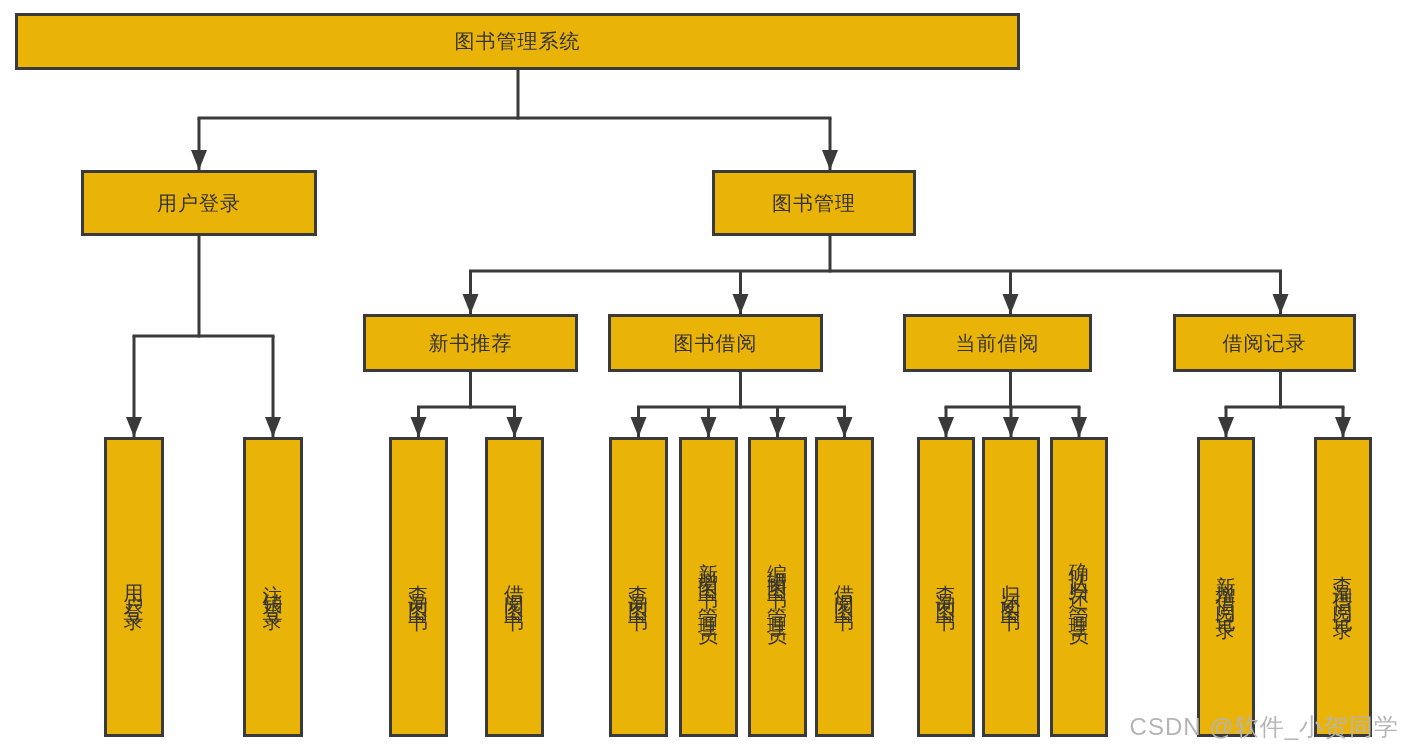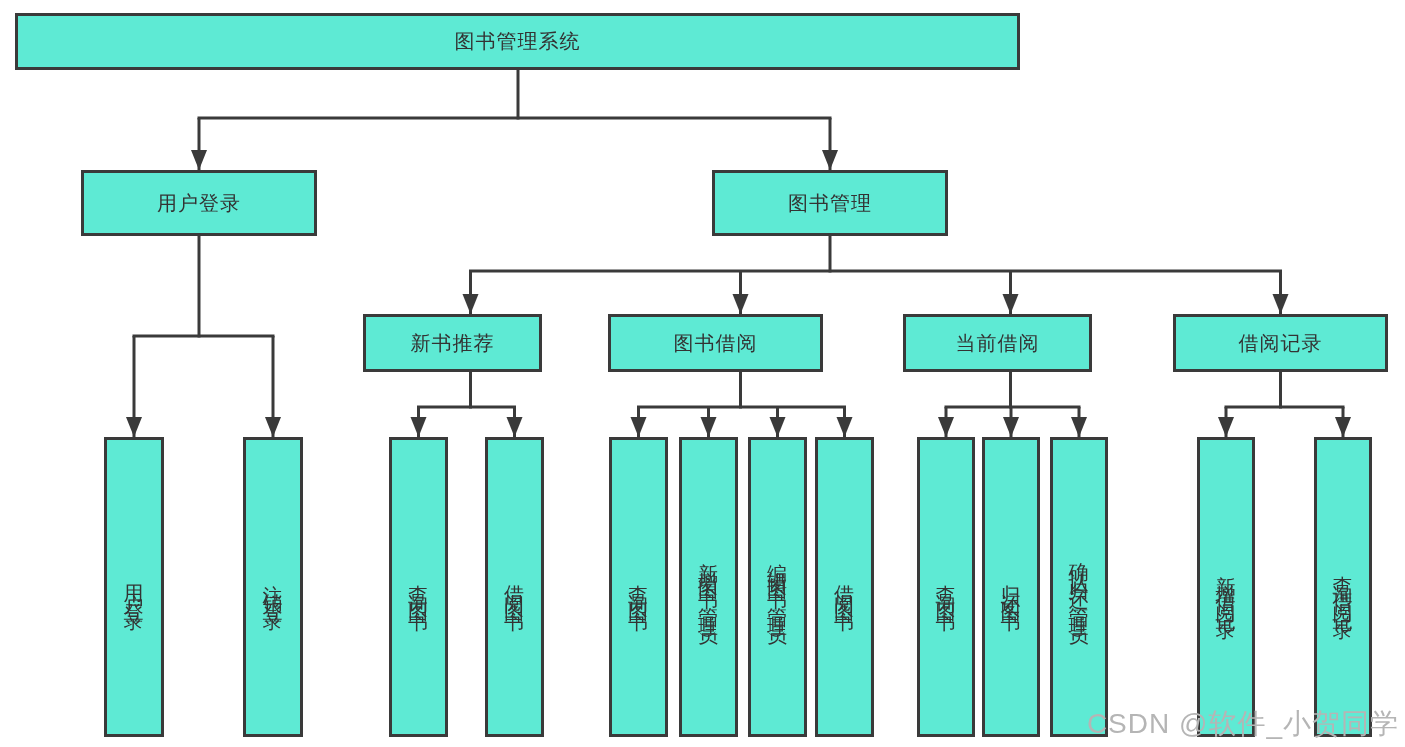--- a/index.html
+++ b/index.html
@@ -20,21 +20,21 @@
     left: 0;
     top: 0;
     width: 1405px;
     height: 747px;
     z-index: 1;
   }
   .box {
     position: absolute;
     box-sizing: border-box;
     border: 3px solid #3a3a3a;
-    background: #5eead4;
+    background: #eab308;
     display: flex;
     align-items: center;
     justify-content: center;
     color: #333333;
     z-index: 2;
   }
   .box.h {
     font-size: 20px;
     letter-spacing: 1px;
     white-space: nowrap;
@@ -43,21 +43,21 @@
     writing-mode: vertical-rl;
     text-orientation: mixed;
     font-size: 20px;
     letter-spacing: 9px;
     line-height: 1;
   }
   .watermark {
     position: absolute;
     right: 6px;
     bottom: 4px;
-    font-size: 28px;
+    font-size: 24px;
     color: #b5b5b5;
     letter-spacing: 1px;
     z-index: 3;
     white-space: nowrap;
   }
 </style>
 </head>
 <body>
 
 <div class="stage">
@@ -108,26 +108,26 @@
       <line x1="1280.5" y1="372" x2="1280.5" y2="408.5"></line>
       <line x1="1224.5" y1="407" x2="1344.5" y2="407"></line>
       <line x1="1226" y1="407" x2="1226" y2="437" marker-end="url(#ah)"></line>
       <line x1="1343" y1="407" x2="1343" y2="437" marker-end="url(#ah)"></line>
     </g>
   </svg>
 
   <div class="box h" style="left:15px;top:13px;width:1005px;height:57px">图书管理系统</div>
 
   <div class="box h" style="left:81px;top:170px;width:236px;height:66px">用户登录</div>
-  <div class="box h" style="left:712px;top:170px;width:236px;height:66px">图书管理</div>
+  <div class="box h" style="left:712px;top:170px;width:204px;height:66px">图书管理</div>
 
-  <div class="box h" style="left:363px;top:314px;width:179px;height:58px">新书推荐</div>
+  <div class="box h" style="left:363px;top:314px;width:215px;height:58px">新书推荐</div>
   <div class="box h" style="left:608px;top:314px;width:215px;height:58px">图书借阅</div>
   <div class="box h" style="left:903px;top:314px;width:189px;height:58px">当前借阅</div>
-  <div class="box h" style="left:1173px;top:314px;width:215px;height:58px">借阅记录</div>
+  <div class="box h" style="left:1173px;top:314px;width:183px;height:58px">借阅记录</div>
 
   <div class="box v" style="left:104px;top:437px;width:60px;height:300px">用户登录</div>
   <div class="box v" style="left:243px;top:437px;width:60px;height:300px">注销登录</div>
 
   <div class="box v" style="left:389px;top:437px;width:59px;height:300px">查询图书</div>
   <div class="box v" style="left:485px;top:437px;width:59px;height:300px">借阅图书</div>
 
   <div class="box v" style="left:609px;top:437px;width:59px;height:300px">查询图书</div>
   <div class="box v" style="left:679px;top:437px;width:59px;height:300px">新增图书（管理员）</div>
   <div class="box v" style="left:748px;top:437px;width:59px;height:300px">编辑图书（管理员）</div>

